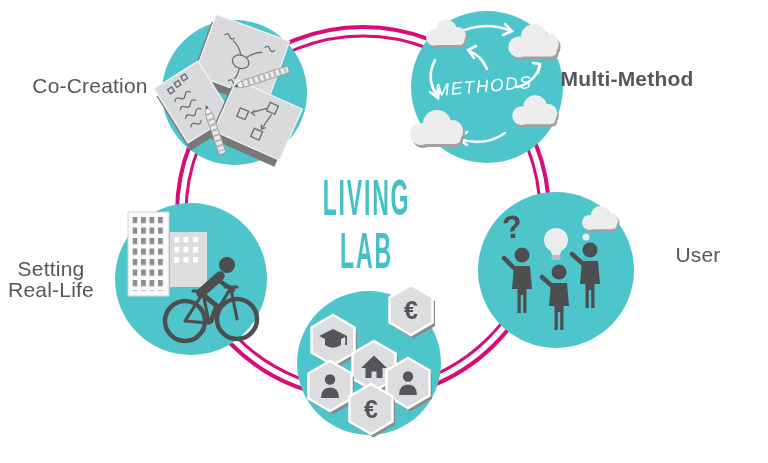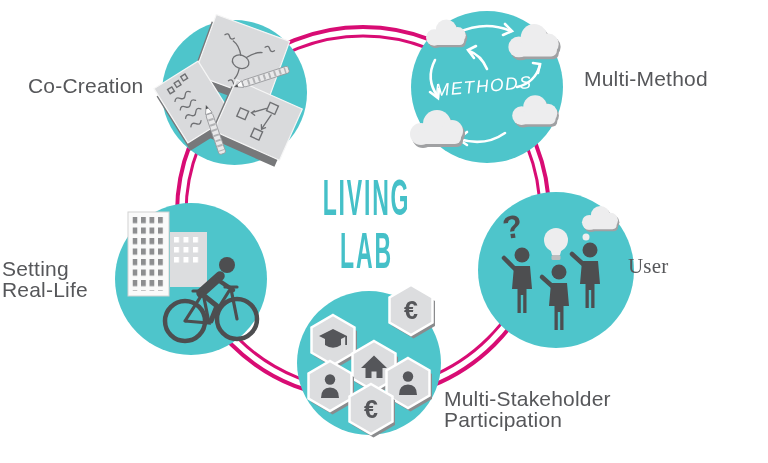--- a/index.html
+++ b/index.html
@@ -10,21 +10,21 @@
   .canvas{
     position:relative;width:768px;height:463px;overflow:hidden;background:#ffffff;
     font-family:"Liberation Sans",sans-serif;
   }
   .layer{position:absolute;left:0;top:0;width:768px;height:463px;}
   svg{overflow:visible;display:block;}
   .ring-line{fill:none;stroke:var(--pink);}
   .node{position:absolute;border-radius:50%;background:var(--teal);}
   .node svg{width:100%;height:100%;}
   .label{
-    position:absolute;color:var(--label_text);
+    position:absolute;color:var(--label_text);text-align:center;
     font-size:21px;line-height:21px;letter-spacing:.2px;font-weight:normal;
   }
   .label span{display:block;}
   .title{
     position:absolute;left:299px;top:172px;width:135px;text-align:center;
     color:var(--title_teal);font-weight:bold;font-size:32px;line-height:34px;
     letter-spacing:2.5px;transform:scale(.72,1.55);transform-origin:50% 0;
   }
   .title span{display:block;}
   
@@ -279,28 +279,24 @@
 
   <div class="title">
     <span>LIVING</span>
     <span>LAB</span>
   </div>
 
   <div class="label" style="left:28px;top:75px;width:124px;">
     <span>Co-Creation</span>
       <span></span>
   </div>
-  <div class="label" style="left:584px;top:68px;width:150px;">
+  <div class="label" style="left:552px;top:68px;width:150px;font-weight:bold;">
     <span>Multi-Method</span>
   </div>
   <div class="label" style="left:2px;top:258px;width:98px;">
     <span>Setting</span>
       <span>Real-Life</span>
   </div>
-  <div class="label" style="left:628px;top:256px;width:140px;font-family:Liberation Serif, serif;">
+  <div class="label" style="left:628px;top:244px;width:140px;">
     <span>User</span>
   </div>
-  <div class="label" style="left:444px;top:388px;width:190px;">
-    <span>Multi-Stakeholder</span>
-      <span>Participation</span>
-  </div>
 
 </div>
 
 </body></html>

